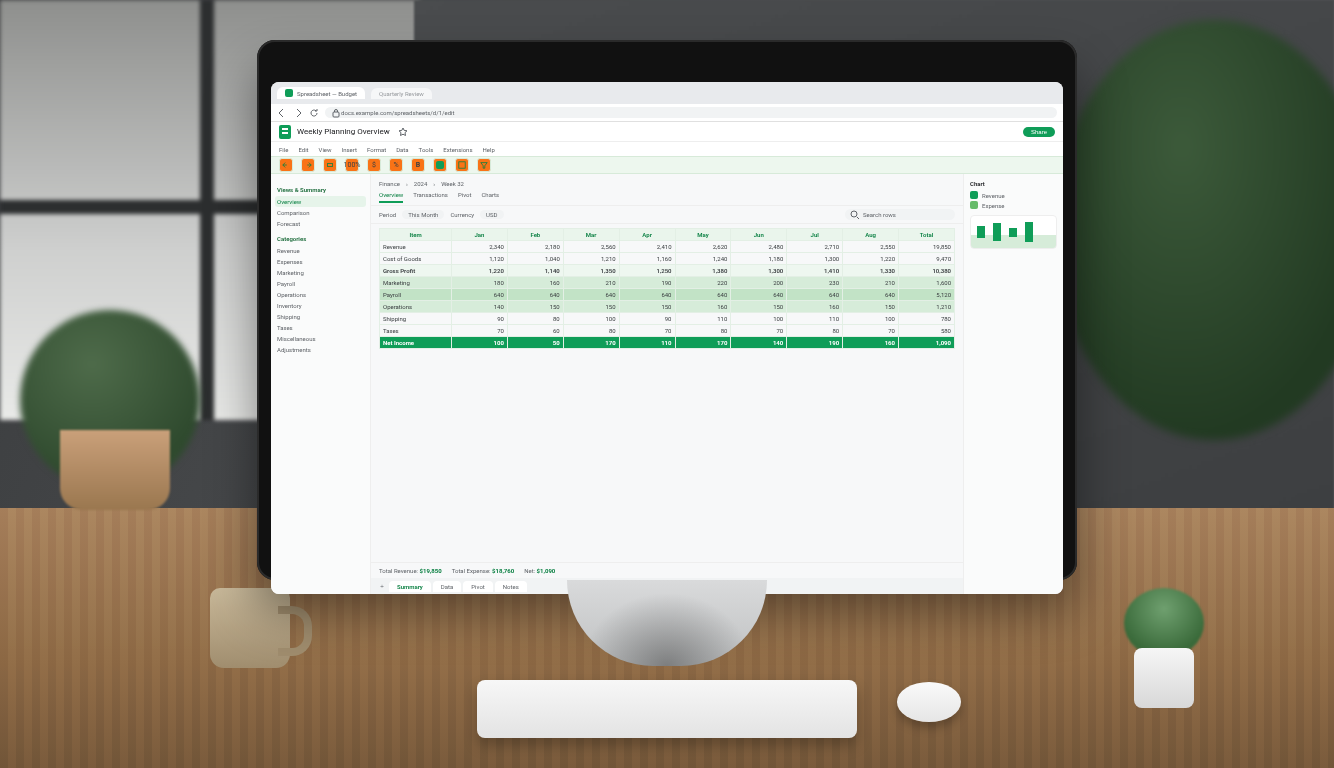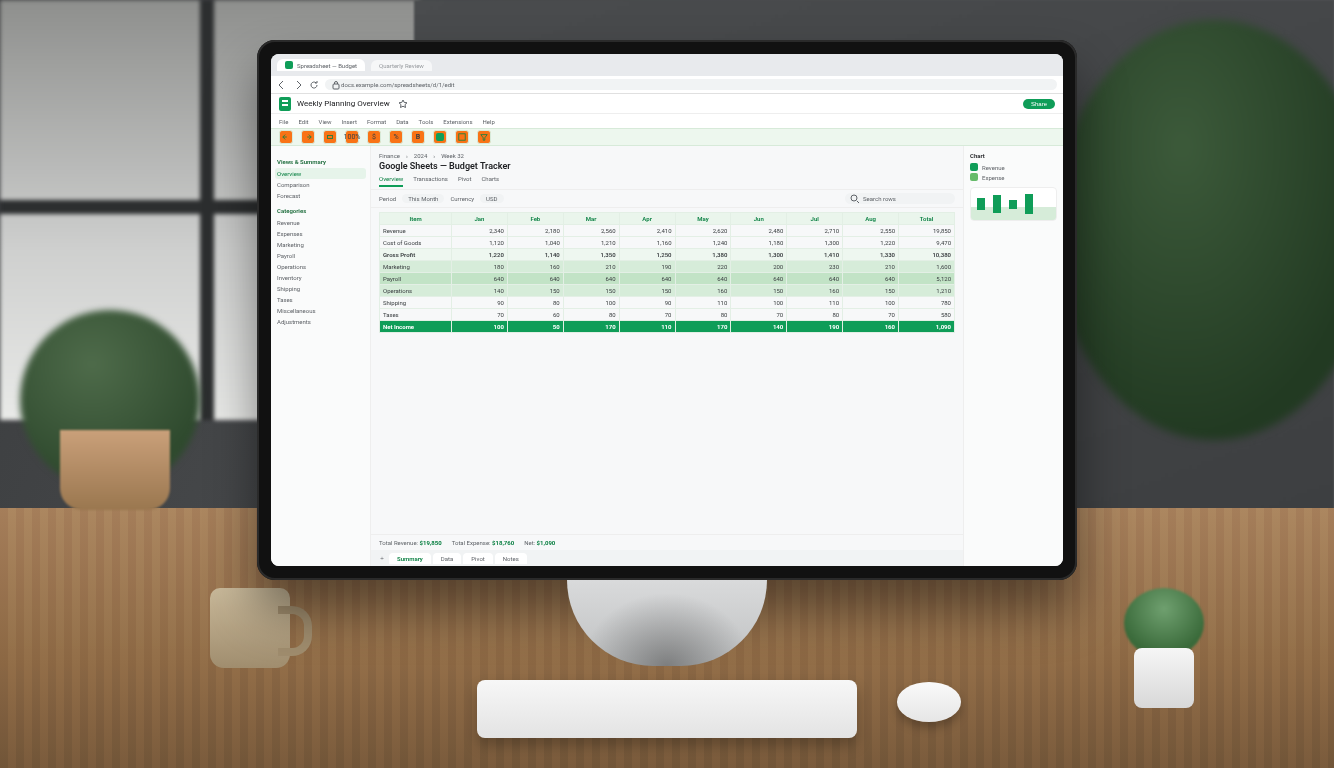--- a/index.html
+++ b/index.html
@@ -64,21 +64,21 @@
     content:""; position:absolute; left:50%; bottom:-86px; transform:translateX(-50%);
     width: 200px; height: 86px;
     background:
       radial-gradient(ellipse at 50% 100%, rgba(0,0,0,.35), transparent 60%),
       linear-gradient(180deg,#d9dadb,#bfc1c2);
     border-radius: 0 0 100px 100px;
   }
   .screen {
     width: 100%; height: 100%; background: #f7f8f9; border-radius: 8px;
     overflow: hidden; font-size: 7px; color:#3c4043;
-    display:flex; flex-direction:column;
+    display:flex; flex-direction:column;margin-top:28px;
   }
   
   .chrome-top { height: 22px; background:#e8eaed; display:flex; align-items:center; padding: 0 6px; gap:6px;}
   .tab { background:#fff; border-radius:6px 6px 0 0; padding:2px 8px; font-size:6px; color:#5f6368;
     display:flex; align-items:center; gap:4px;}
   .tab .dot{ width:8px;height:8px;border-radius:2px;background:#0f9d58;}
   .addr { height:18px; background:#fff; border-bottom:1px solid #e0e0e0; display:flex; align-items:center; padding:0 6px; gap:6px;}
   .addr .field{ flex:1; height:11px; background:#f1f3f4; border-radius:6px; padding:0 6px; font-size:6px; color:#5f6368; display:flex; align-items:center;}
   .ic { width:10px;height:10px; display:inline-flex; align-items:center; justify-content:center; color:#5f6368;}
   .ic svg{width:10px;height:10px;}
@@ -275,21 +275,20 @@
 
       <section class="main">
         <div class="main-head">
           <div class="crumbs">
             <span>Finance</span>
               <span>›</span>
             <span>2024</span>
               <span>›</span>
             <span>Week 32</span>
           </div>
-          <div class="main-title">Google Sheets — Budget Tracker</div>
           <div class="tabbar">
             <span class="t act">Overview</span>
             <span class="t">Transactions</span>
             <span class="t">Pivot</span>
             <span class="t">Charts</span>
           </div>
         </div>
         <div class="filters">
           <span>Period</span>
           <span class="pill">This Month</span>

